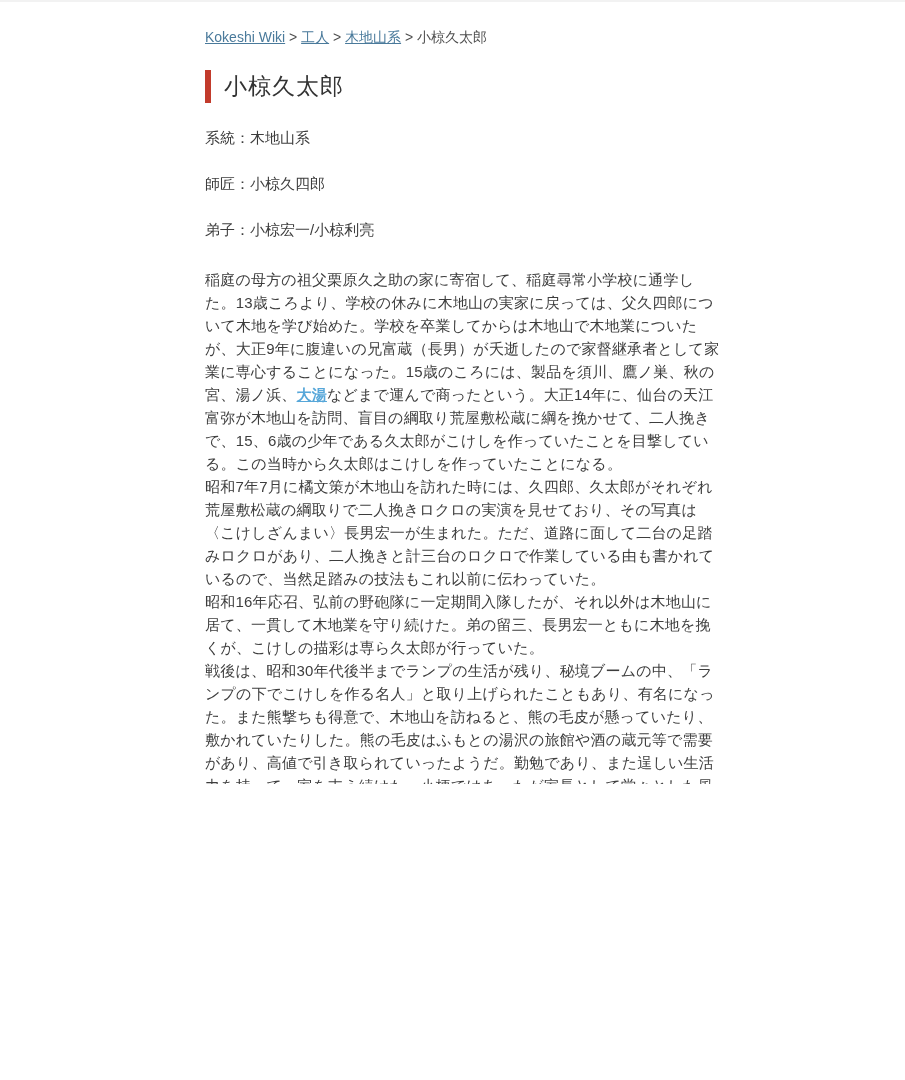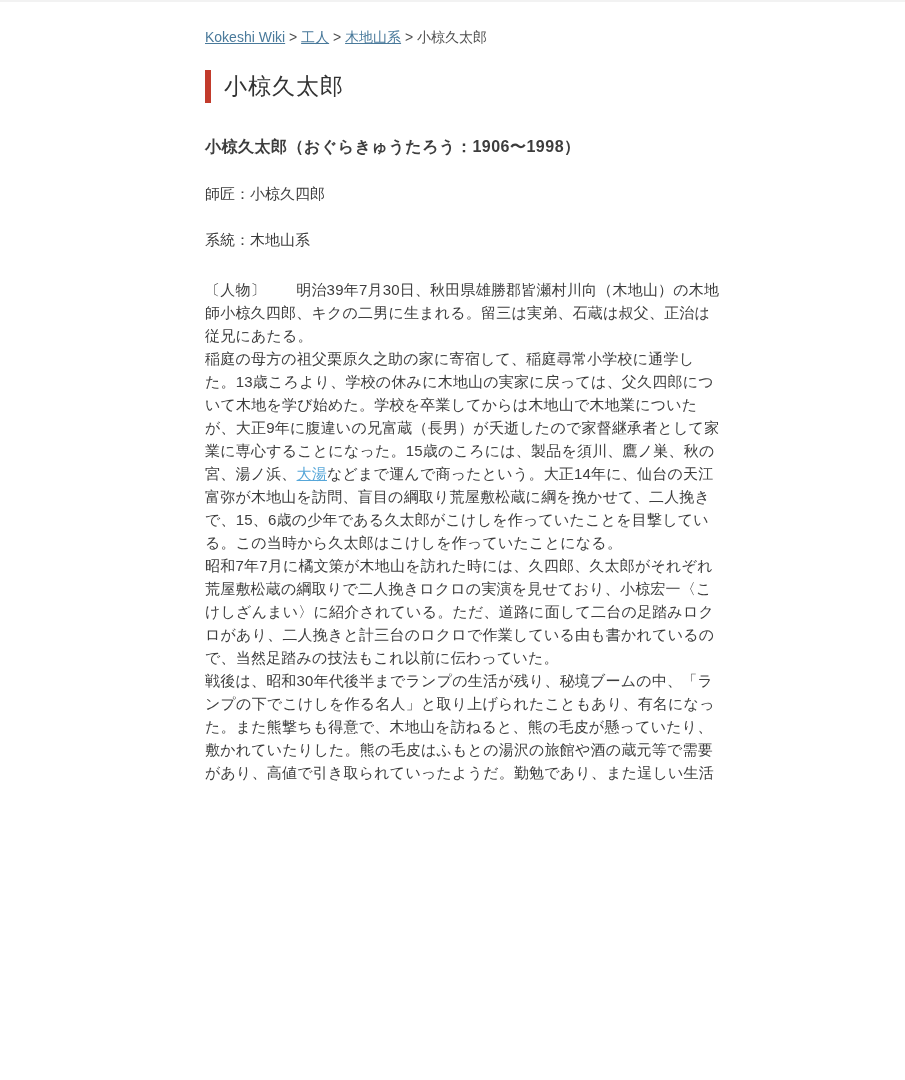--- a/index.html
+++ b/index.html
@@ -73,41 +73,42 @@
     font-size: 15px;
     line-height: 23px;
     color: var(--text);
     overflow-wrap: break-word;
     letter-spacing: 0.2px;
   }
   .bio-block a.inline-link {
     color: var(--link);
     text-decoration: underline;
     cursor: pointer;
+    font-weight: bold;
   }
 </style>
 </head>
 <body>
 
 <div class="page">
   <div class="content">
 
     <nav class="breadcrumb" id="breadcrumb"><a class="bc-link" href="#">Kokeshi Wiki</a><span class="bc-sep"> &gt; </span><a class="bc-link" href="#">工人</a><span class="bc-sep"> &gt; </span><a class="bc-link" href="#">木地山系</a><span class="bc-sep"> &gt; </span><span class="bc-current">小椋久太郎</span></nav>
 
     <h1 class="page-title">
       <span class="accent-bar"></span>
       <span>小椋久太郎</span>
     </h1>
 
-    <h2 class="artisan-heading">小椋久太郎（おぐらきゅうたろう：1906〜1998）</h2>
 
+    <p class="meta">系統：木地山系</p>
     <p class="meta">師匠：小椋久四郎</p>
-    <p class="meta">系統：木地山系</p>
+    <p class="meta">弟子：小椋宏一/小椋利亮</p>
 
     <div class="bio" id="biography">
-        <p class="bio-block"><span>〔人物〕　　明治39年7月30日、秋田県雄勝郡皆瀬村川向（木地山）の木地師小椋久四郎、キクの二男に生まれる。留三は実弟、石蔵は叔父、正治は従兄にあたる。</span></p>
         <p class="bio-block"><span>稲庭の母方の祖父栗原久之助の家に寄宿して、稲庭尋常小学校に通学した。13歳ころより、学校の休みに木地山の実家に戻っては、父久四郎について木地を学び始めた。学校を卒業してからは木地山で木地業についたが、大正9年に腹違いの兄富蔵（長男）が夭逝したので家督継承者として家業に専心することになった。15歳のころには、製品を須川、鷹ノ巣、秋の宮、湯ノ浜、</span><a href="#" class="inline-link">大湯</a><span>などまで運んで商ったという。大正14年に、仙台の天江富弥が木地山を訪問、盲目の綱取り荒屋敷松蔵に綱を挽かせて、二人挽きで、15、6歳の少年である久太郎がこけしを作っていたことを目撃している。この当時から久太郎はこけしを作っていたことになる。</span></p>
-        <p class="bio-block"><span>昭和7年7月に橘文策が木地山を訪れた時には、久四郎、久太郎がそれぞれ荒屋敷松蔵の綱取りで二人挽きロクロの実演を見せており、小椋宏一〈こけしざんまい〉に紹介されている。ただ、道路に面して二台の足踏みロクロがあり、二人挽きと計三台のロクロで作業している由も書かれているので、当然足踏みの技法もこれ以前に伝わっていた。</span></p>
+        <p class="bio-block"><span>昭和7年7月に橘文策が木地山を訪れた時には、久四郎、久太郎がそれぞれ荒屋敷松蔵の綱取りで二人挽きロクロの実演を見せており、その写真は〈こけしざんまい〉長男宏一が生まれた。ただ、道路に面して二台の足踏みロクロがあり、二人挽きと計三台のロクロで作業している由も書かれているので、当然足踏みの技法もこれ以前に伝わっていた。</span></p>
+        <p class="bio-block"><span>昭和16年応召、弘前の野砲隊に一定期間入隊したが、それ以外は木地山に居て、一貫して木地業を守り続けた。弟の留三、長男宏一ともに木地を挽くが、こけしの描彩は専ら久太郎が行っていた。</span></p>
         <p class="bio-block"><span>戦後は、昭和30年代後半までランプの生活が残り、秘境ブームの中、「ランプの下でこけしを作る名人」と取り上げられたこともあり、有名になった。また熊撃ちも得意で、木地山を訪ねると、熊の毛皮が懸っていたり、敷かれていたりした。熊の毛皮はふもとの湯沢の旅館や酒の蔵元等で需要があり、高値で引き取られていったようだ。勤勉であり、また逞しい生活力を持って一家を支え続けた。小柄ではあったが家長として堂々とした風格を備えた工人であった。祖父として、孫の利亮に手取り足取りで木地を教えていた姿は印象的であった。</span></p>
       </div>
 
   </div>
 </div>
 
 </body></html>

